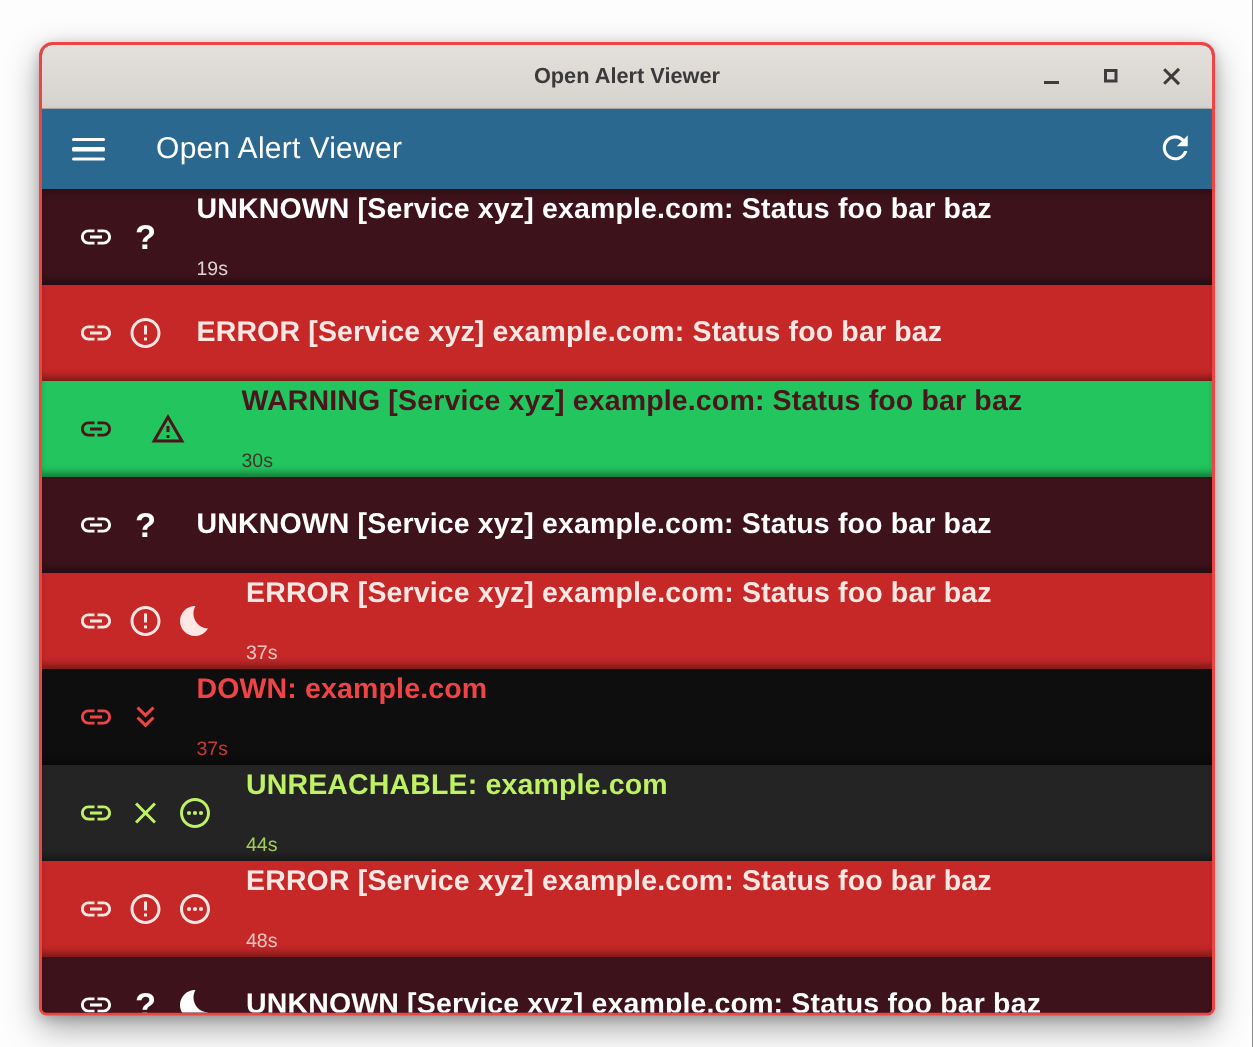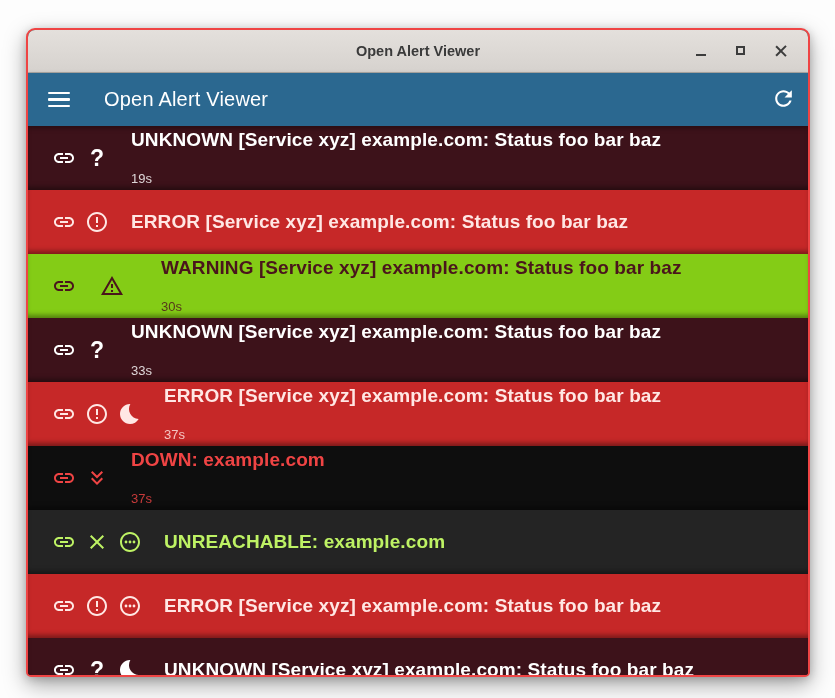--- a/index.html
+++ b/index.html
@@ -173,21 +173,21 @@
         </span>
         <span class="icon">
           <svg viewBox="0 0 24 24">
             <path fill="currentColor" d="M11 15h2v2h-2zm0-8h2v6h-2zm.99-5C6.47 2 2 6.48 2 12s4.47 10 9.99 10C17.52 22 22 17.52 22 12S17.52 2 11.99 2zM12 20c-4.42 0-8-3.58-8-8s3.58-8 8-8 8 3.58 8 8-3.58 8-8 8z"></path>
           </svg>
         </span>
         <div class="row-text">
           <div class="row-title">ERROR [Service xyz] example.com: Status foo bar baz</div>
         </div>
       </div>
-      <div class="row" style="background: #84cc16; color: rgb(74, 21, 28); gap: 15px;">
+      <div class="row" style="background: #22c55e; color: rgb(74, 21, 28); gap: 15px;">
         <span class="icon">
           <svg viewBox="0 0 24 24">
             <path fill="currentColor" d="M3.9 12c0-1.71 1.39-3.1 3.1-3.1h4V7H7c-2.76 0-5 2.24-5 5s2.24 5 5 5h4v-1.9H7c-1.71 0-3.1-1.39-3.1-3.1zM8 13h8v-2H8v2zm9-6h-4v1.9h4c1.71 0 3.1 1.39 3.1 3.1s-1.39 3.1-3.1 3.1h-4V17h4c2.76 0 5-2.24 5-5s-2.24-5-5-5z"></path>
           </svg>
         </span>
         <span class="icon">
           <svg viewBox="0 0 24 24">
             <path fill="currentColor" d="M12 5.99L19.53 19H4.47L12 5.99M12 2L1 21h22L12 2zm1 14h-2v2h2v-2zm0-6h-2v4h2v-4z"></path>
           </svg>
         </span>
@@ -200,21 +200,20 @@
         <span class="icon">
           <svg viewBox="0 0 24 24">
             <path fill="currentColor" d="M3.9 12c0-1.71 1.39-3.1 3.1-3.1h4V7H7c-2.76 0-5 2.24-5 5s2.24 5 5 5h4v-1.9H7c-1.71 0-3.1-1.39-3.1-3.1zM8 13h8v-2H8v2zm9-6h-4v1.9h4c1.71 0 3.1 1.39 3.1 3.1s-1.39 3.1-3.1 3.1h-4V17h4c2.76 0 5-2.24 5-5s-2.24-5-5-5z"></path>
           </svg>
         </span>
         <span class="icon">
           <span class="glyph-q">?</span>
         </span>
         <div class="row-text">
           <div class="row-title">UNKNOWN [Service xyz] example.com: Status foo bar baz</div>
-          <div class="row-age">33s</div>
         </div>
       </div>
       <div class="row" style="background: rgb(198, 40, 40); color: rgb(255, 231, 228);">
         <span class="icon">
           <svg viewBox="0 0 24 24">
             <path fill="currentColor" d="M3.9 12c0-1.71 1.39-3.1 3.1-3.1h4V7H7c-2.76 0-5 2.24-5 5s2.24 5 5 5h4v-1.9H7c-1.71 0-3.1-1.39-3.1-3.1zM8 13h8v-2H8v2zm9-6h-4v1.9h4c1.71 0 3.1 1.39 3.1 3.1s-1.39 3.1-3.1 3.1h-4V17h4c2.76 0 5-2.24 5-5s-2.24-5-5-5z"></path>
           </svg>
         </span>
         <span class="icon">
           <svg viewBox="0 0 24 24">
@@ -262,20 +261,21 @@
         <span class="icon">
           <svg viewBox="0 0 24 24">
             <path fill="currentColor" d="M12 2C6.48 2 2 6.48 2 12s4.48 10 10 10 10-4.48 10-10S17.52 2 12 2zm0 18c-4.42 0-8-3.58-8-8s3.58-8 8-8 8 3.58 8 8-3.58 8-8 8z"></path>
             <circle cx="8" cy="12" r="1.4" fill="currentColor"></circle>
             <circle cx="12" cy="12" r="1.4" fill="currentColor"></circle>
             <circle cx="16" cy="12" r="1.4" fill="currentColor"></circle>
           </svg>
         </span>
         <div class="row-text">
           <div class="row-title">UNREACHABLE: example.com</div>
+          <div class="row-age">44s</div>
         </div>
       </div>
       <div class="row" style="background: rgb(198, 40, 40); color: rgb(255, 231, 228);">
         <span class="icon">
           <svg viewBox="0 0 24 24">
             <path fill="currentColor" d="M3.9 12c0-1.71 1.39-3.1 3.1-3.1h4V7H7c-2.76 0-5 2.24-5 5s2.24 5 5 5h4v-1.9H7c-1.71 0-3.1-1.39-3.1-3.1zM8 13h8v-2H8v2zm9-6h-4v1.9h4c1.71 0 3.1 1.39 3.1 3.1s-1.39 3.1-3.1 3.1h-4V17h4c2.76 0 5-2.24 5-5s-2.24-5-5-5z"></path>
           </svg>
         </span>
         <span class="icon">
           <svg viewBox="0 0 24 24">
@@ -285,20 +285,21 @@
         <span class="icon">
           <svg viewBox="0 0 24 24">
             <path fill="currentColor" d="M12 2C6.48 2 2 6.48 2 12s4.48 10 10 10 10-4.48 10-10S17.52 2 12 2zm0 18c-4.42 0-8-3.58-8-8s3.58-8 8-8 8 3.58 8 8-3.58 8-8 8z"></path>
             <circle cx="8" cy="12" r="1.4" fill="currentColor"></circle>
             <circle cx="12" cy="12" r="1.4" fill="currentColor"></circle>
             <circle cx="16" cy="12" r="1.4" fill="currentColor"></circle>
           </svg>
         </span>
         <div class="row-text">
           <div class="row-title">ERROR [Service xyz] example.com: Status foo bar baz</div>
+          <div class="row-age">48s</div>
         </div>
       </div>
       <div class="row" style="background: rgb(61, 18, 26); color: rgb(255, 255, 255);">
         <span class="icon">
           <svg viewBox="0 0 24 24">
             <path fill="currentColor" d="M3.9 12c0-1.71 1.39-3.1 3.1-3.1h4V7H7c-2.76 0-5 2.24-5 5s2.24 5 5 5h4v-1.9H7c-1.71 0-3.1-1.39-3.1-3.1zM8 13h8v-2H8v2zm9-6h-4v1.9h4c1.71 0 3.1 1.39 3.1 3.1s-1.39 3.1-3.1 3.1h-4V17h4c2.76 0 5-2.24 5-5s-2.24-5-5-5z"></path>
           </svg>
         </span>
         <span class="icon">
           <span class="glyph-q">?</span>

